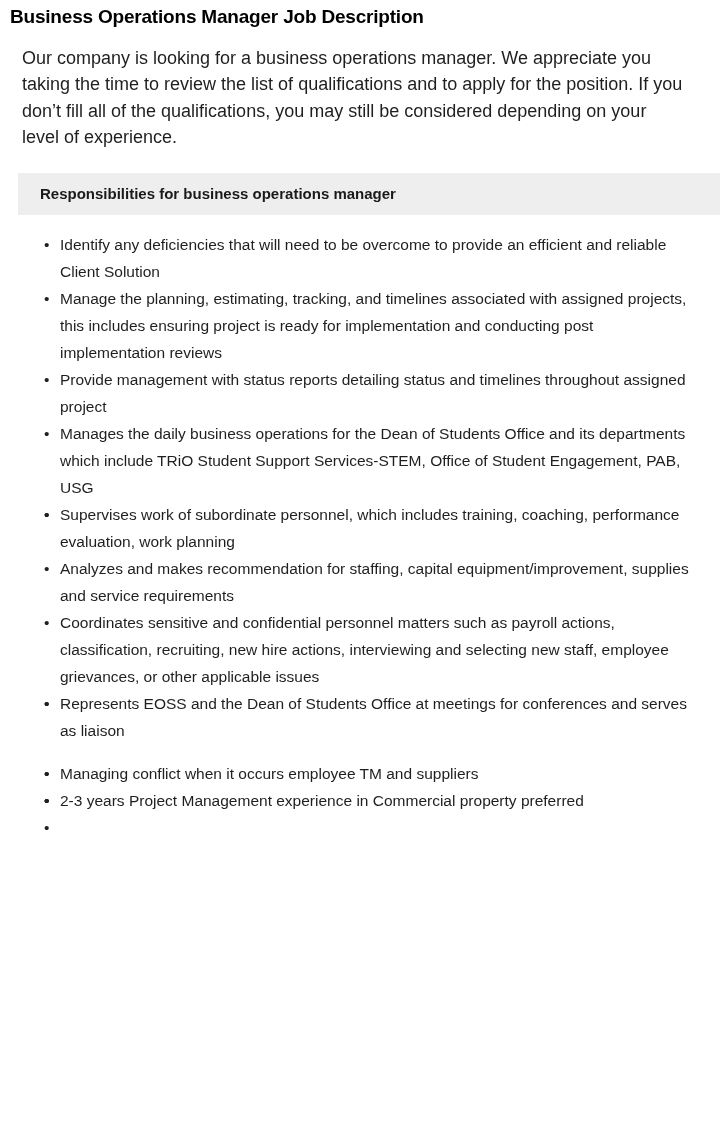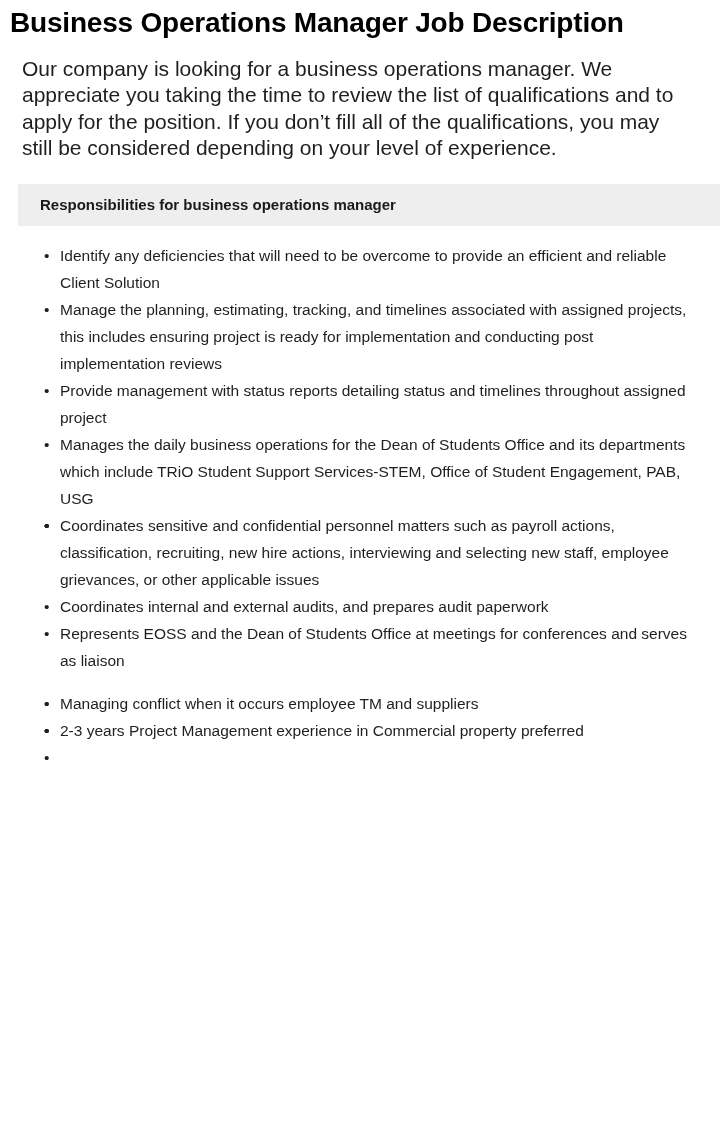--- a/index.html
+++ b/index.html
@@ -13,31 +13,31 @@
     min-height: 1138px;
     font-family: "Liberation Sans", sans-serif;
     color: #1a1a1a;
     -webkit-font-smoothing: antialiased;
   }
   .page {
     width: 720px;
     padding: 0;
   }
   .doc-title {
-    font-size: 28px;
+    font-size: 19px;
     font-weight: bold;
     line-height: 1.2;
     color: #000000;
     margin: 6px 0 0 0;
     padding: 0 8px 0 10px;
     letter-spacing: -0.2px;
     white-space: nowrap;
   }
   .intro {
-    font-size: 21px;
+    font-size: 18px;
     line-height: 26.5px;
     color: #1f1f1f;
     margin: 16px 0 0 0;
     padding: 0 36px 0 22px;
   }
   .section-header {
     background: #eeeeee;
     margin: 22px 0 0 18px;
     padding: 11px 0 11px 22px;
     width: 706px;
@@ -82,24 +82,24 @@
 
   <div class="section-header">
     <span class="section-header-text">Responsibilities for business operations manager</span>
   </div>
   <ul class="items">
     <li><span class="bullet">•</span><span>Identify any deficiencies that will need to be overcome to provide an efficient and reliable Client Solution</span></li>
     <li><span class="bullet">•</span><span>Manage the planning, estimating, tracking, and timelines associated with assigned projects, this includes ensuring project is ready for implementation and conducting post implementation reviews</span></li>
     <li><span class="bullet">•</span><span>Provide management with status reports detailing status and timelines throughout assigned project</span></li>
     <li><span class="bullet">•</span><span>Manages the daily business operations for the Dean of Students Office and its departments which include TRiO Student Support Services-STEM, Office of Student Engagement, PAB, USG</span></li>
     <li><span class="bullet">•</span></li>
+    <li><span class="bullet">•</span><span>Supervises work of subordinate personnel, which includes training, coaching, performance evaluation, work planning</span></li>
+    <li><span class="bullet">•</span><span>Analyzes and makes recommendation for staffing, capital equipment/improvement, supplies and service requirements</span></li>
+    <li><span class="bullet">•</span><span>Coordinates sensitive and confidential personnel matters such as payroll actions, classification, recruiting, new hire actions, interviewing and selecting new staff, employee grievances, or other applicable issues</span></li>
     <li><span class="bullet">•</span></li>
-    <li><span class="bullet">•</span></li>
-    <li><span class="bullet">•</span><span>Coordinates sensitive and confidential personnel matters such as payroll actions, classification, recruiting, new hire actions, interviewing and selecting new staff, employee grievances, or other applicable issues</span></li>
-    <li><span class="bullet">•</span><span>Coordinates internal and external audits, and prepares audit paperwork</span></li>
     <li><span class="bullet">•</span><span>Represents EOSS and the Dean of Students Office at meetings for conferences and serves as liaison</span></li>
   </ul>
 
   <ul class="items">
     <li><span class="bullet">•</span></li>
     <li><span class="bullet">•</span><span>Managing conflict when it occurs employee TM and suppliers</span></li>
     <li><span class="bullet">•</span></li>
     <li><span class="bullet">•</span></li>
     <li><span class="bullet">•</span><span>2-3 years Project Management experience in Commercial property preferred</span></li>
     <li><span class="bullet">•</span></li>

